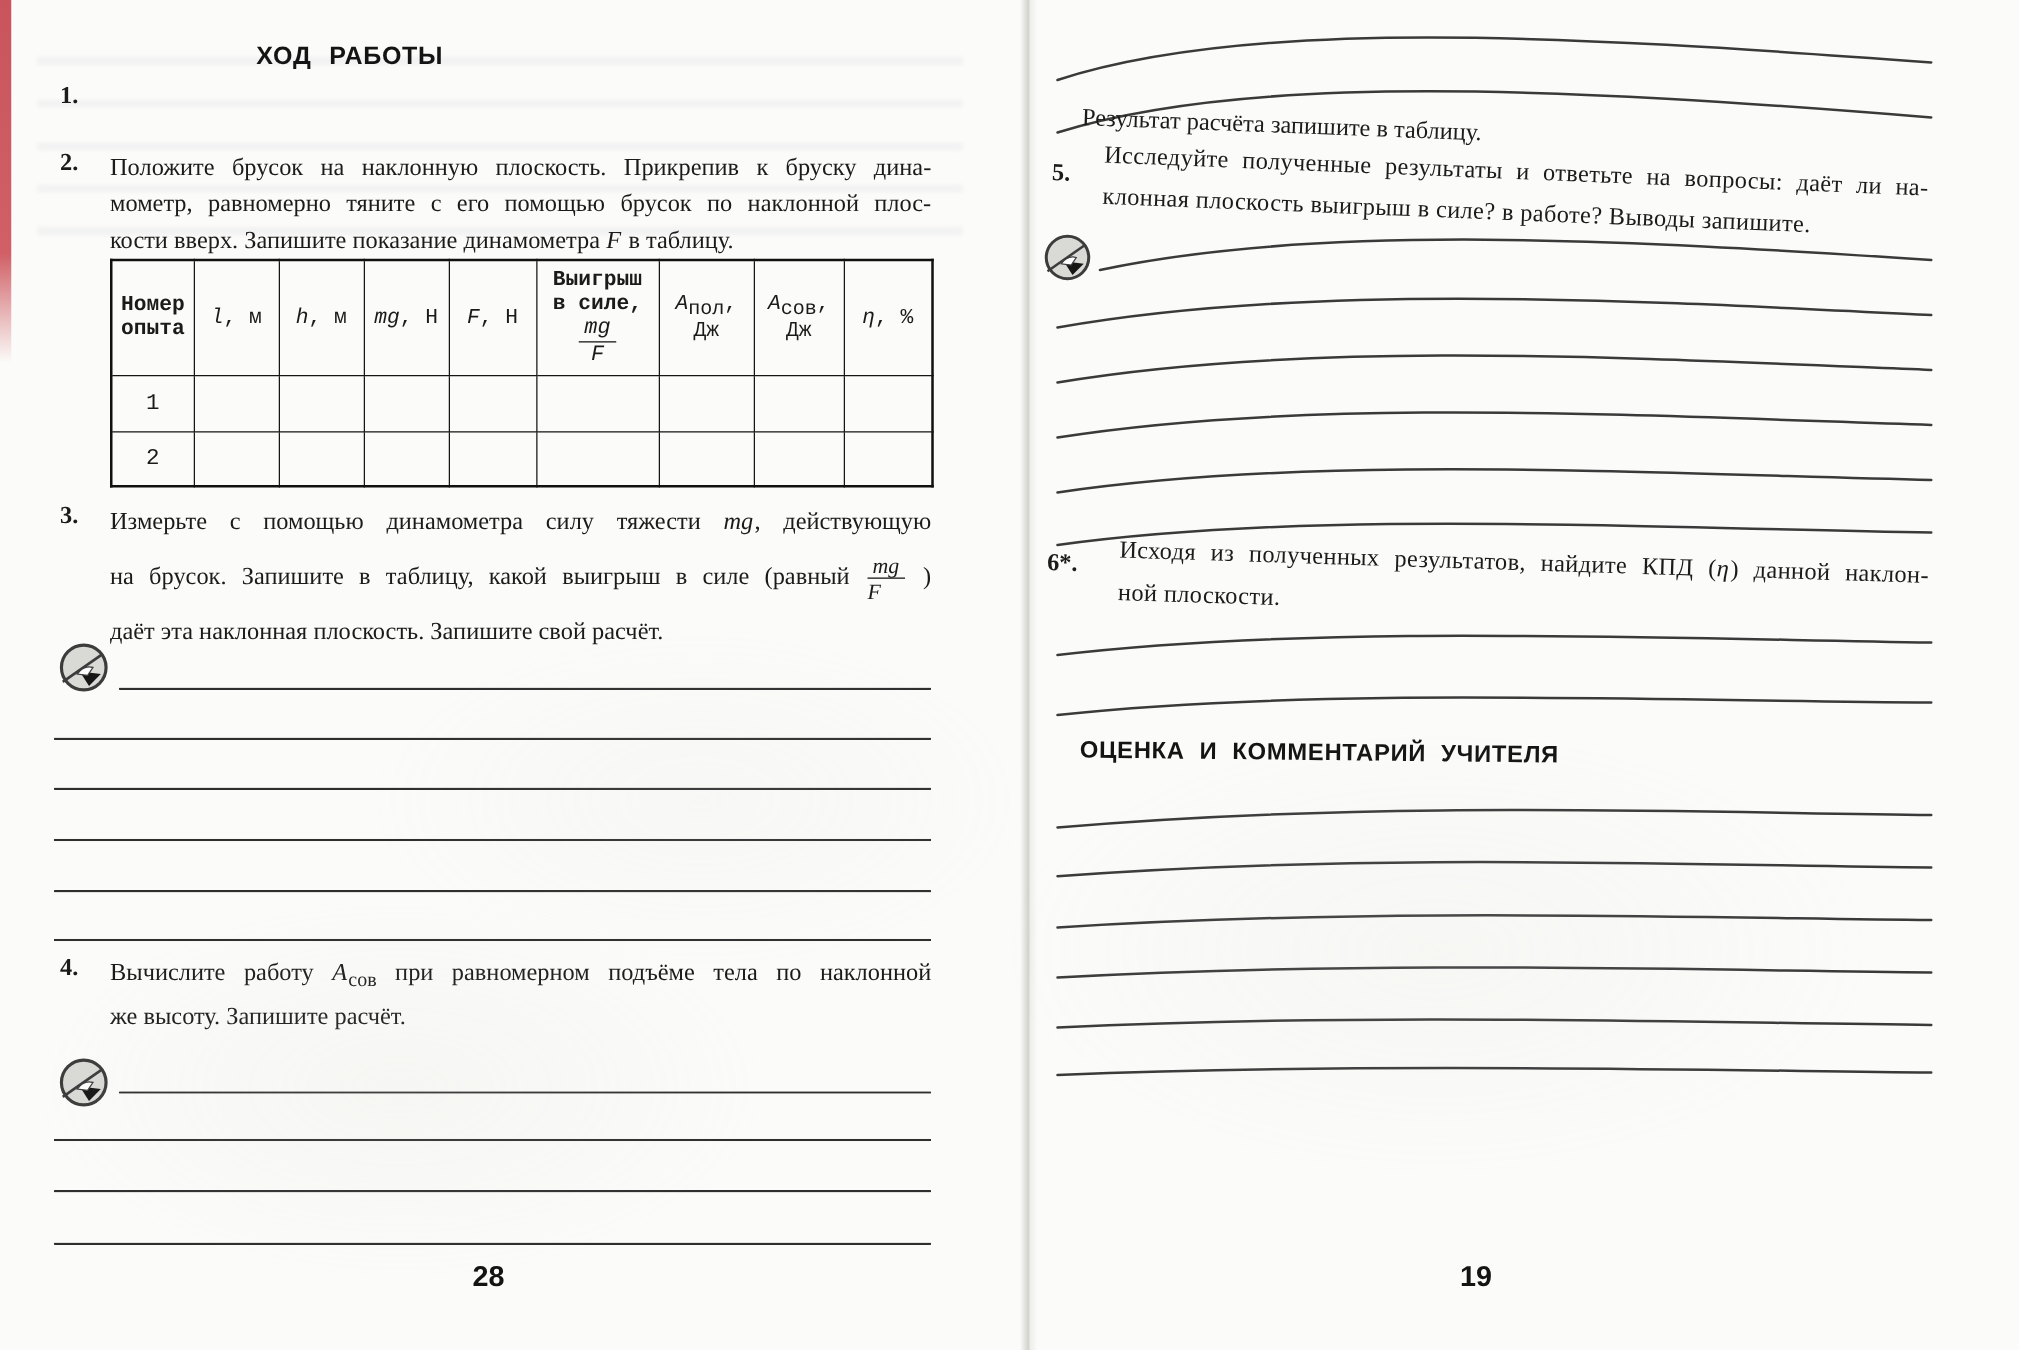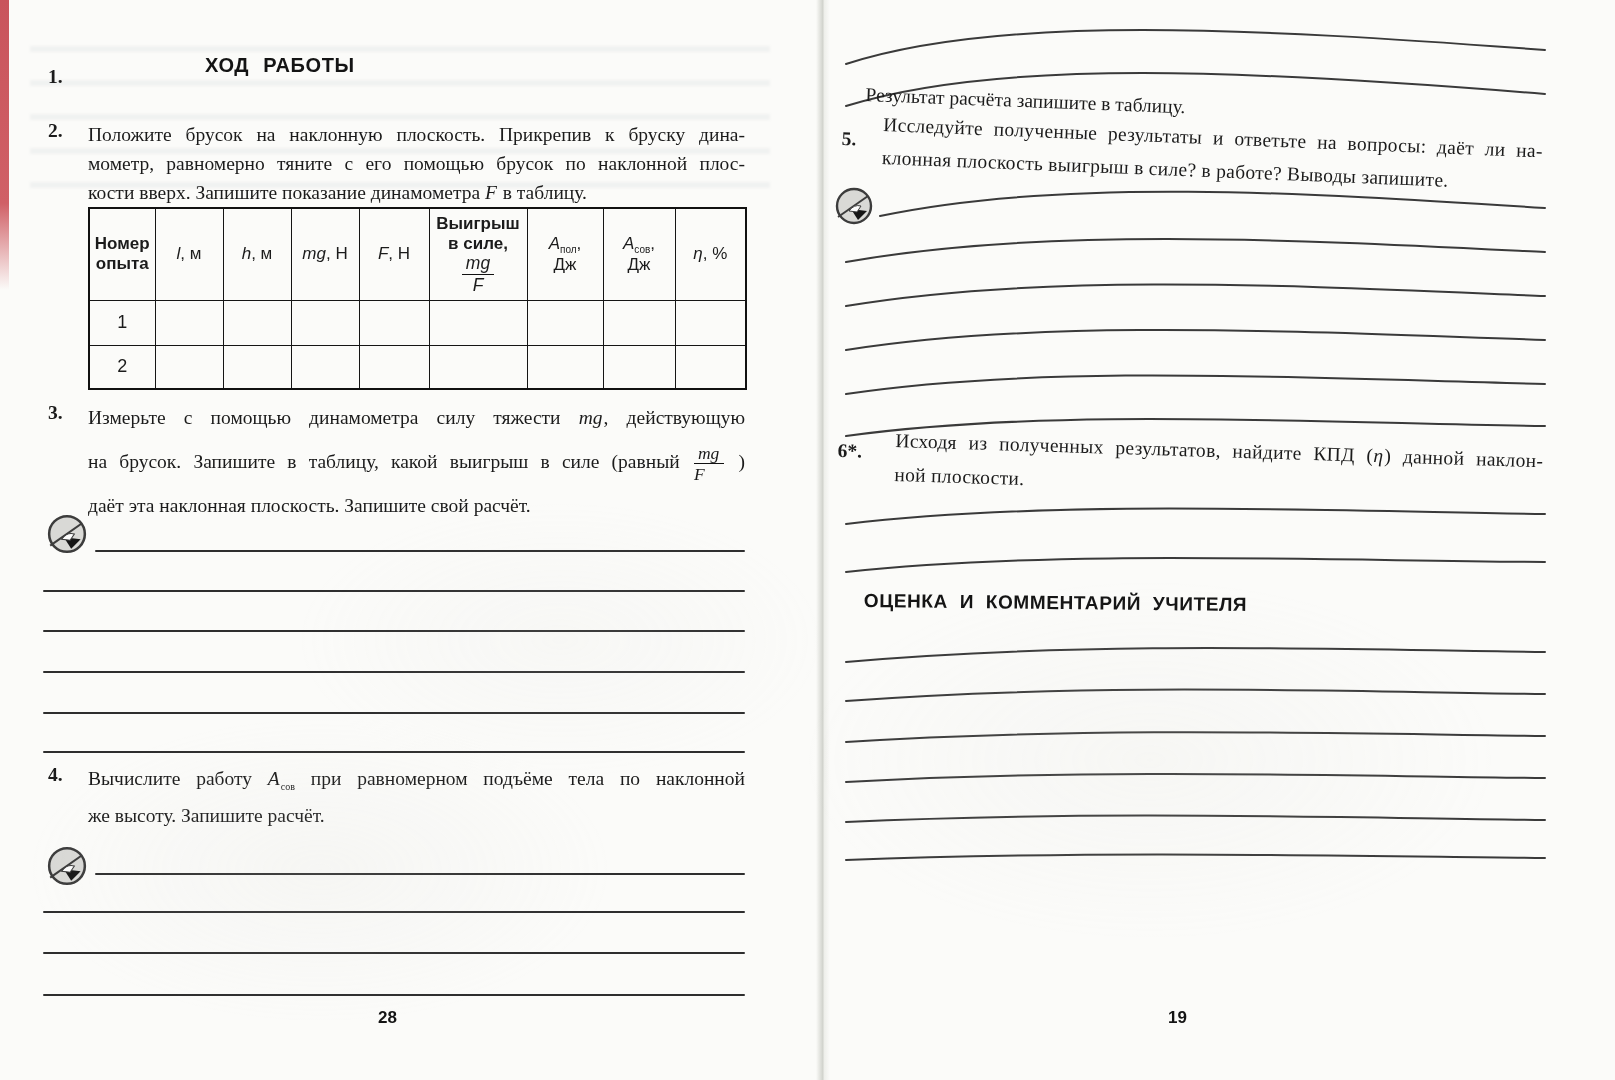--- a/index.html
+++ b/index.html
@@ -29,59 +29,59 @@
   .ghost{
     left:30px;top:38px;width:740px;height:150px;pointer-events:none;opacity:.07;filter:blur(1.5px);
     background:repeating-linear-gradient(to bottom,transparent 0 8px,#6a7a8a 8px 14px,transparent 14px 34px);
   }
   
   .hdr-sans{
     font-family:"Liberation Sans", sans-serif;font-weight:bold;
     font-size:20px;letter-spacing:.6px;word-spacing:8px;color:#141414;
   }
   .pagenum{
-    font-family:"Liberation Sans", sans-serif;font-weight:bold;font-size:17px;color:#141414;
+    font-family:"Liberation Sans", sans-serif;font-weight:bold;font-size:23px;color:#141414;
   }
   .stepnum{font-weight:bold;font-size:19.5px;}
   .steptxt{font-size:19.5px;}
   .steptxt .jl{display:block;text-align:justify;text-align-last:justify;}
   .steptxt .ll{display:block;text-align:left;}
   .steptxt i{padding-right:1px;}
-  sub{font-size:10px;}
+  sub{font-size:16px;}
   
   .frac{display:inline-block;vertical-align:middle;text-align:center;line-height:1.05;font-size:17.5px;margin:0 2px;}
   .frac .fn{display:block;border-bottom:1.6px solid #111;padding:0 4px 1px 4px;}
   .frac .fd{display:block;padding-top:1px;}
   
   .rline{height:0;border-top:2px solid #2e2e2e;border-radius:1px;}
   
   table.lab{border-collapse:collapse;table-layout:fixed;background:transparent;}
   table.lab th,table.lab td{
     border:1.6px solid #151515;text-align:center;vertical-align:middle;
-    font-family:Liberation Sans, sans-serif;font-size:17px;font-weight:normal;padding:2px;
+    font-family:Liberation Mono, monospace;font-size:17px;font-weight:normal;padding:2px;
   }
   table.lab{border:2.2px solid #111;}
   table.lab .bold{font-weight:bold;}
   table.lab td{font-size:18px;}
   
   .warp{transform-origin:left top;}
   svg.lines{left:0;top:0;width:1615px;height:1080px;pointer-events:none;}
   svg.lines path{fill:none;stroke:#3a3a3a;stroke-width:2;stroke-linecap:round;}
   .penwrap{width:42px;height:42px;}
 </style>
 </head>
 <body>
 
 <div class="abs edge-red"></div>
 <div class="abs spine"></div>
 <div class="abs ghost"></div>
 
 <div class="abs" style="left:0;top:0;width:816px;height:1080px;">
 
-  <div class="abs hdr-sans" style="left:205px;top:34px;margin-top:20px;">ХОД РАБОТЫ</div>
+  <div class="abs hdr-sans" style="left:205px;top:34px;">ХОД РАБОТЫ</div>
 
   <div class="abs stepnum" style="left:48px;top:66px;">1.</div>
 
   <div class="abs stepnum" style="left:48px;top:120px;">2.</div>
   <div class="abs steptxt" style="left:88px;top:120px;width:657px;line-height:29px;">
       <span class="jl">Положите брусок на наклонную плоскость. Прикрепив к бруску дина-</span>
       <span class="jl">мометр, равномерно тяните с его помощью брусок по наклонной плос-</span>
       <span class="ll">кости вверх. Запишите показание динамометра <i>F</i> в таблицу.</span>
     </div>
 

